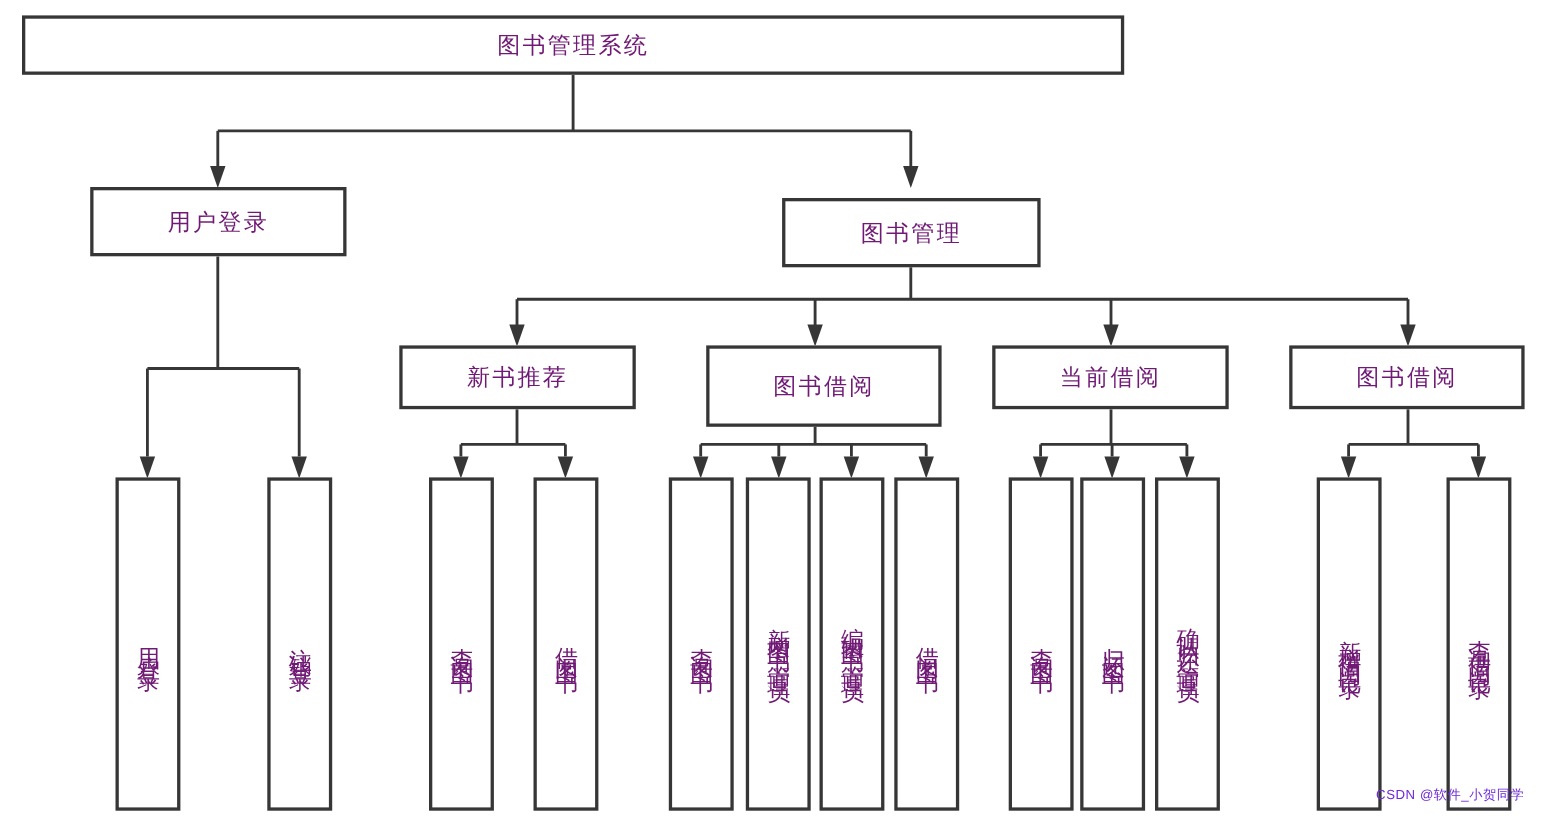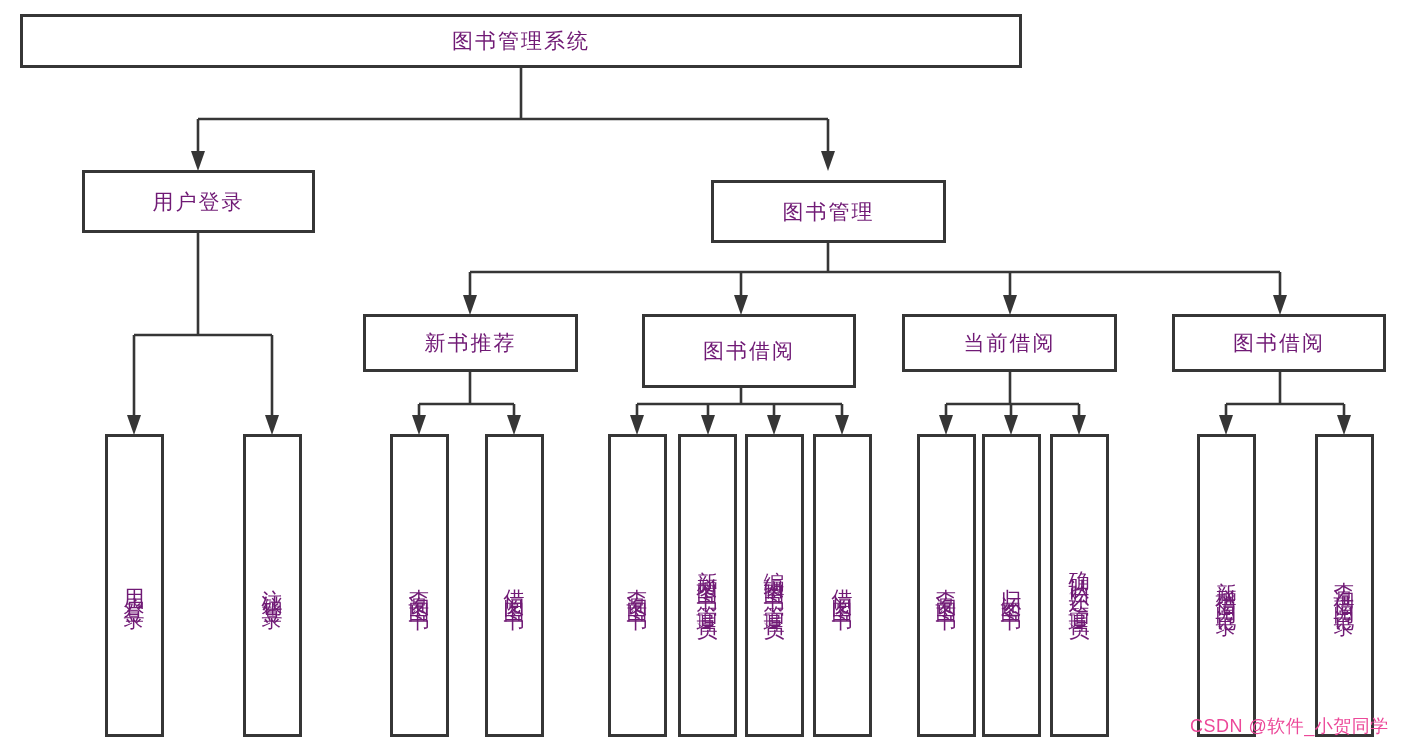--- a/index.html
+++ b/index.html
@@ -26,23 +26,23 @@
     font-size:21px;
     writing-mode:vertical-lr;
     text-orientation:mixed;
     letter-spacing:7px;
     line-height:1;
     text-align:center;
   }
   .leaf span{display:block;}
   .watermark{
     position:absolute;
-    left:1190px;top:714px;
-    font-size:18px;
-    color:#ec4899;
+    left:1251px;top:714px;
+    font-size:12px;
+    color:#6d28d9;
     white-space:nowrap;
     letter-spacing:0.5px;
   }
 </style>
 </head>
 <body>
 
 <div class="canvas">
 
   <svg class="connectors" width="1405" height="747" viewBox="0 0 1405 747">

